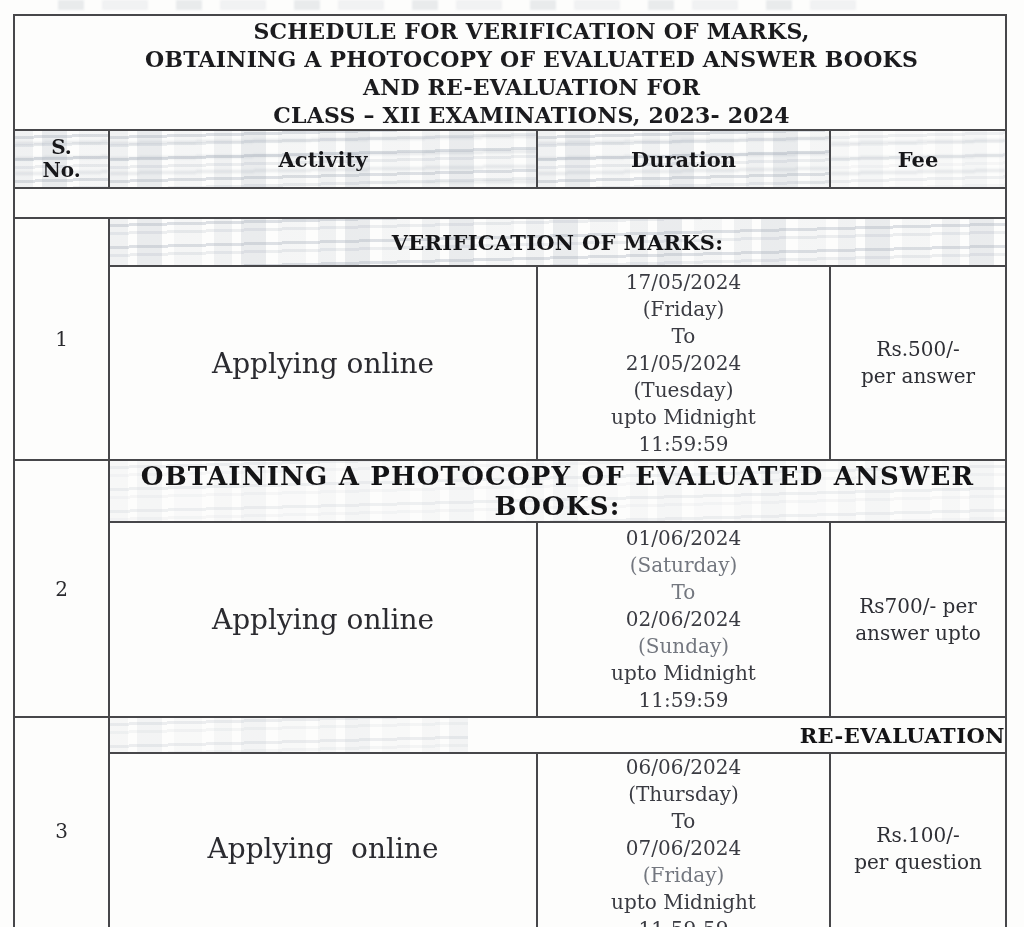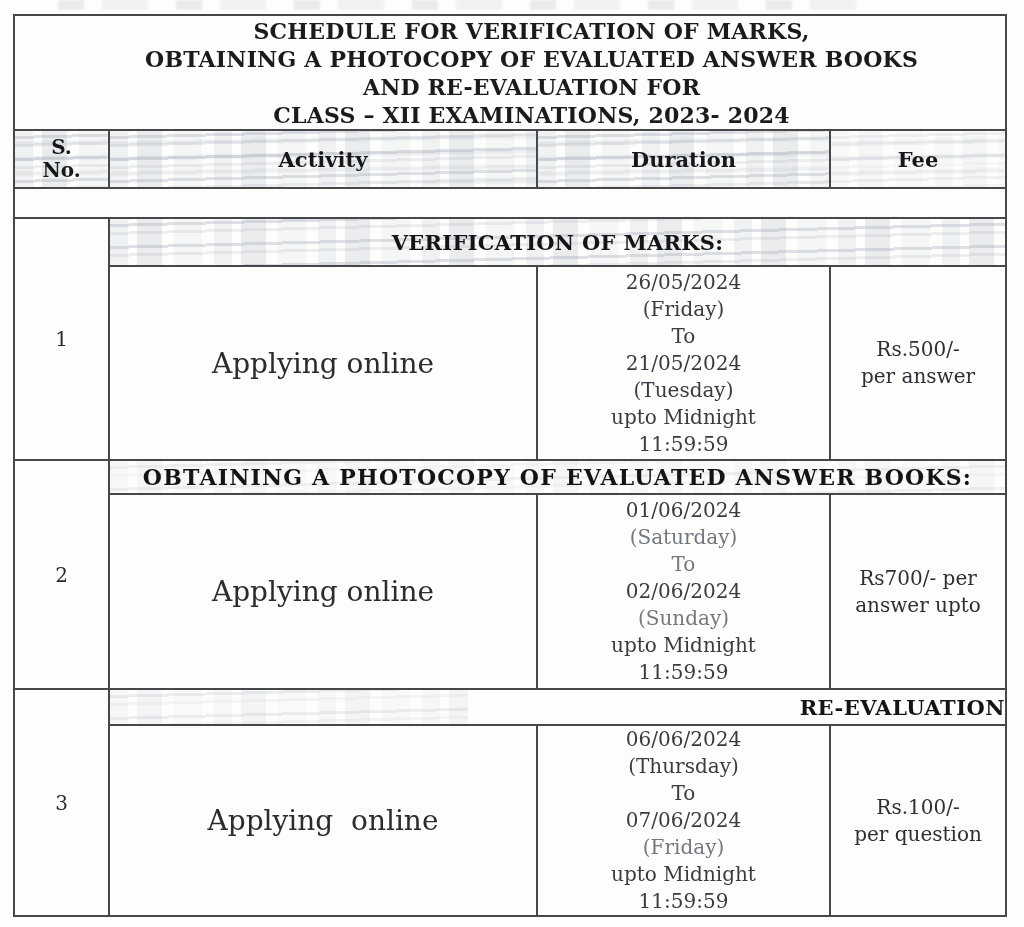--- a/index.html
+++ b/index.html
@@ -54,21 +54,21 @@
   
   .spacer td{
     height:30px;
     border-top:none;border-bottom:none;
     background:transparent;
   }
 
   
   .sec-head-cell{font-weight:bold;color:#141416;border-radius:7px;}
   .s1 .sec-head-cell{height:48px;font-size:21px;letter-spacing:.3px;}
-  .s2 .sec-head-cell{height:34px;font-size:22px;letter-spacing:1.2px;}
+  .s2 .sec-head-cell{height:34px;font-size:26px;letter-spacing:1.2px;}
   .s3 .sec-head-cell{height:36px;font-size:21px;letter-spacing:.5px;text-align:right;}
   .sec-head-cell .txt{position:relative;z-index:1;}
 
   
   .sno-cell{font-size:20px;color:#2a2a2e;}
   .row-1 td{height:194px;}
   .row-2 td{height:195px;}
   .row-3 td{height:182px;}
   .activity-cell{font-size:28px;color:#2b2b30;white-space:pre-wrap;border-radius:15px;}
   .duration-cell{font-size:20px;color:var(--ink-mid);}
@@ -140,21 +140,21 @@
     <tr class="s1">
       <td class="sno-cell" rowspan="2">1</td>
       <td class="sec-head-cell bleed" colspan="3">
         <span class="txt">VERIFICATION OF MARKS:</span>
       </td>
     </tr>
     <tr class="row-1">
       <td class="activity-cell">Applying online</td>
       <td class="duration-cell">
         <div class="cellwrap">
-          <div class="dline">26/05/2024</div>
+          <div class="dline">17/05/2024</div>
           <div class="dline">(Friday)</div>
           <div class="dline">To</div>
           <div class="dline">21/05/2024</div>
           <div class="dline">(Tuesday)</div>
           <div class="dline">upto Midnight</div>
           <div class="dline">11:59:59</div>
         </div>
       </td>
       <td class="fee-cell">
         <div>Rs.500/-</div>

